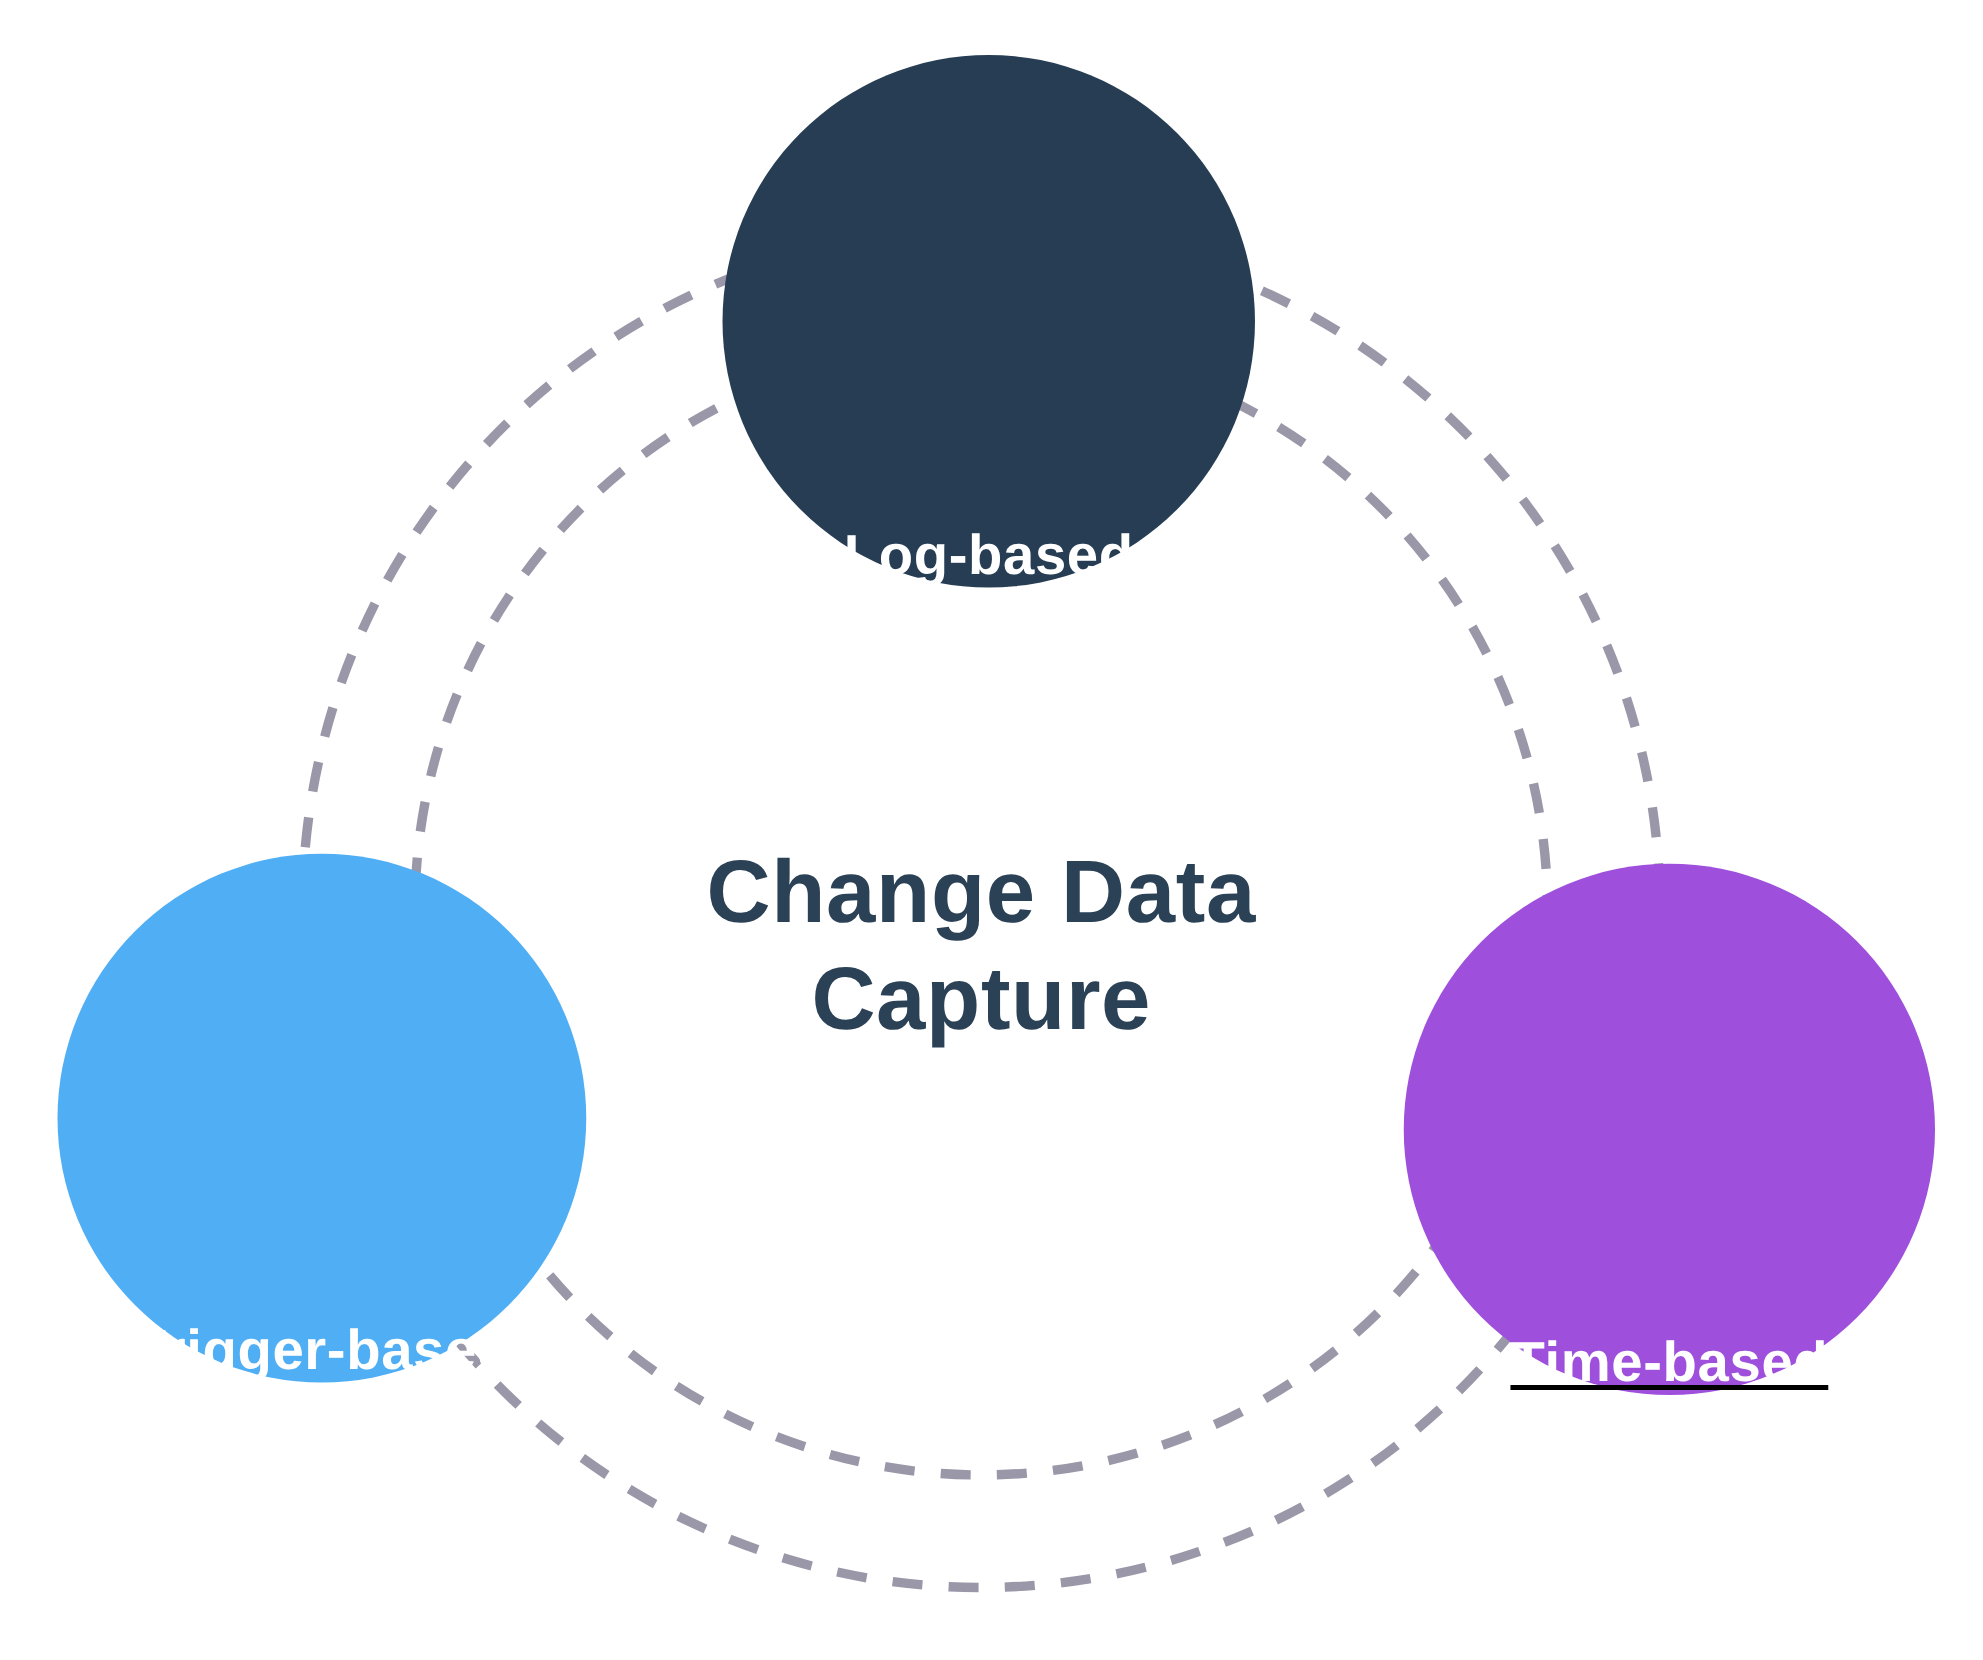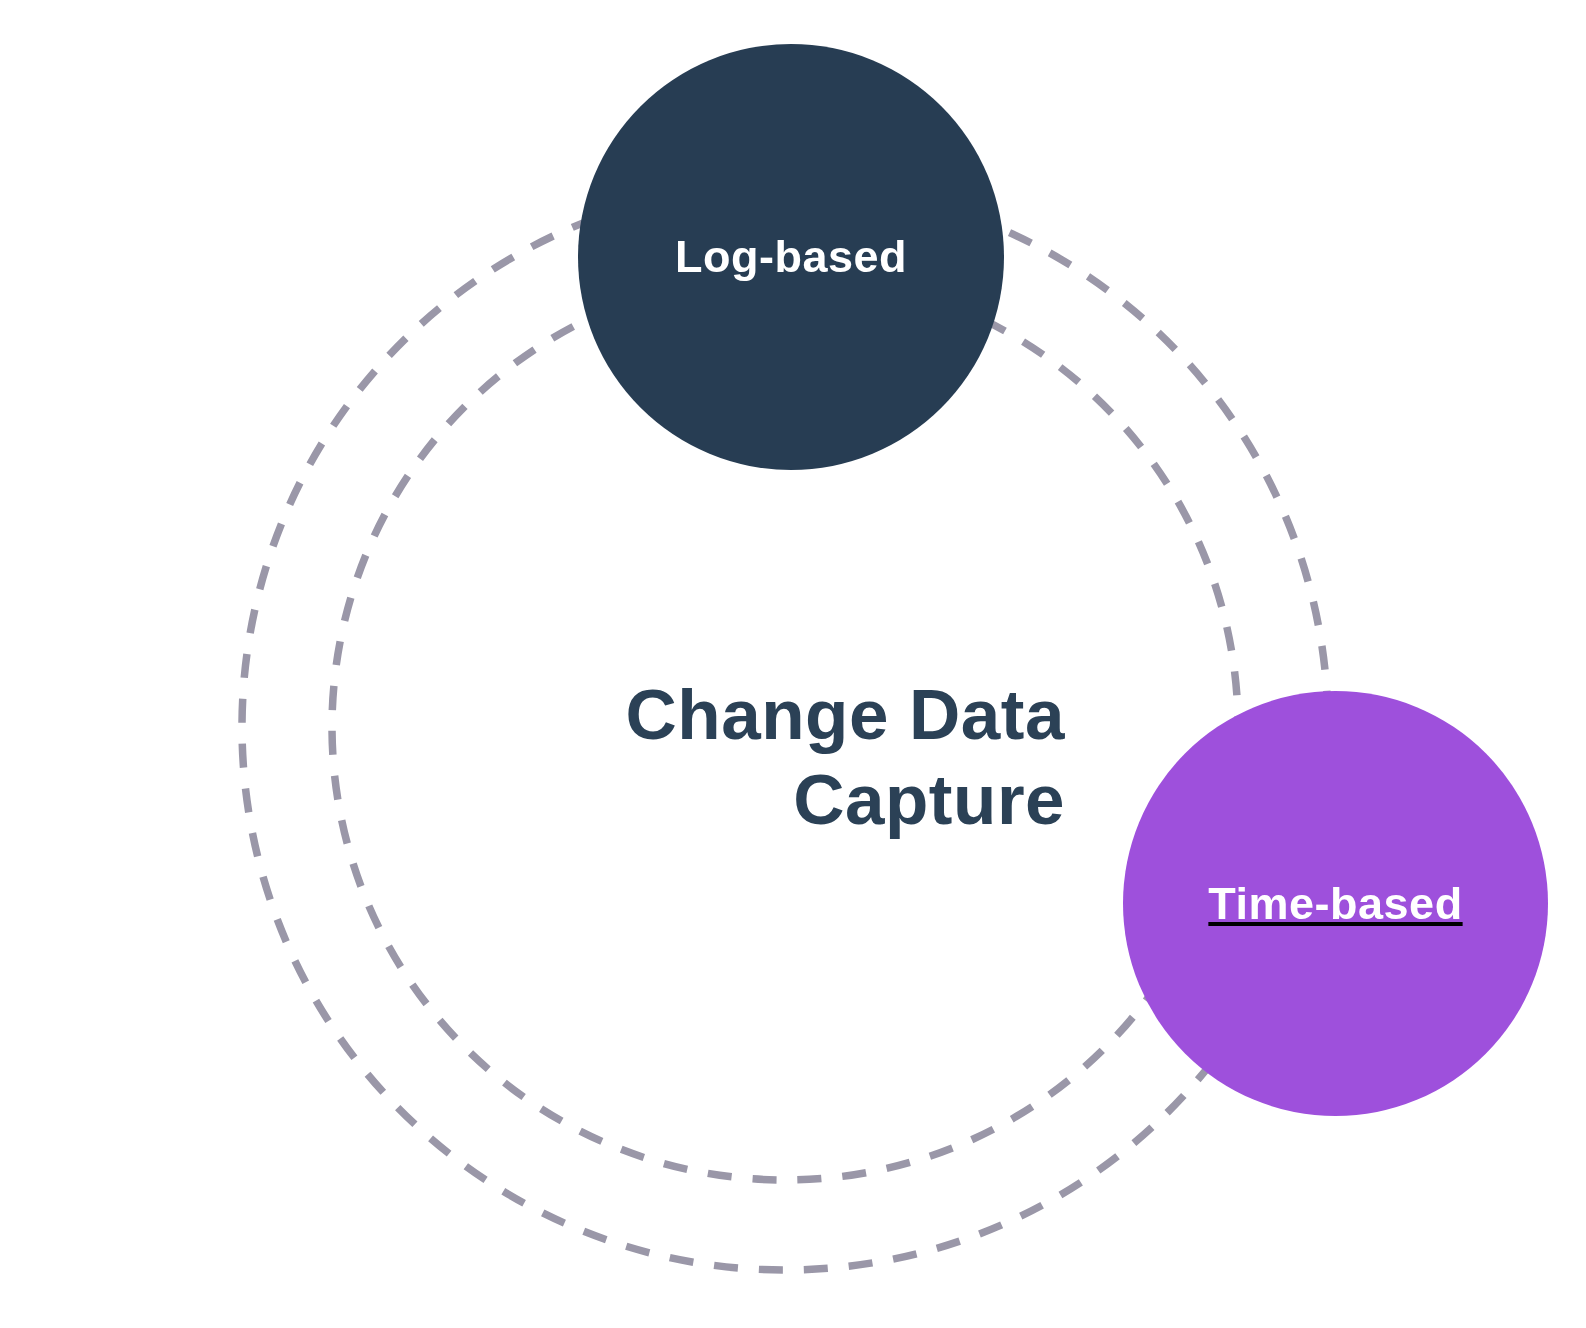--- a/index.html
+++ b/index.html
@@ -24,21 +24,21 @@
   }
   .ring {
     fill: none;
     stroke-width: 7.5;
     stroke-dasharray: 24 21;
   }
   .node {
     position: absolute;
     border-radius: 50%;
     display: flex;
-    align-items: center;
+    align-items: flex-end;
     justify-content: center;
   }
   .node-log {
     left: 578px;
     top: 44px;
     width: 426px;
     height: 426px;
   }
   .node-trigger {
     left: 46px;
@@ -57,41 +57,44 @@
     font-weight: 700;
     letter-spacing: 0.5px;
     white-space: nowrap;
   }
   .center-title {
     position: absolute;
     left: 785px;
     top: 757px;
     transform: translate(-50%, -50%);
     width: 560px;
-    text-align: right;
+    text-align: center;
     font-size: 71px;
     line-height: 1.2;
     font-weight: 700;
     letter-spacing: 0.5px;
   }
 </style>
 </head>
 <body>
 
 <div class="canvas">
 
   <svg class="rings-svg" viewBox="0 0 1586 1328">
     <circle class="ring" cx="785" cy="727" r="543" style="stroke: rgb(154, 151, 168);"></circle>
     <circle class="ring" cx="785" cy="727" r="453" style="stroke: rgb(154, 151, 168);"></circle>
   </svg>
 
   <div class="node node-log" style="background-color: rgb(39, 61, 83);">
     <span class="node-label" style="color: rgb(255, 255, 255);">Log-based</span>
   </div>
 
+  <div class="node node-trigger" style="background-color: rgb(79, 174, 244);">
+    <span class="node-label" style="color: rgb(255, 255, 255);">Trigger-based</span>
+  </div>
 
   <div class="node node-time" style="background-color: rgb(158, 80, 220); text-decoration: underline;">
     <span class="node-label" style="color: rgb(255, 255, 255);">Time-based</span>
   </div>
 
   <div class="center-title" style="color: rgb(43, 65, 86);">Change Data Capture</div>
 
 </div>
 
 </body></html>

